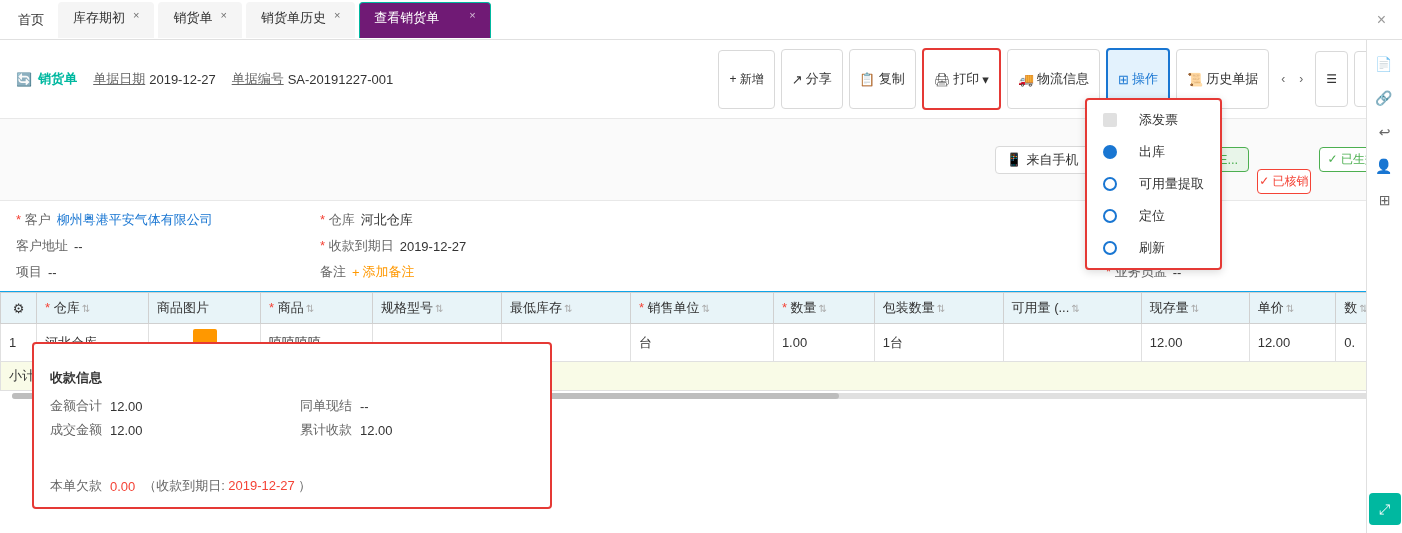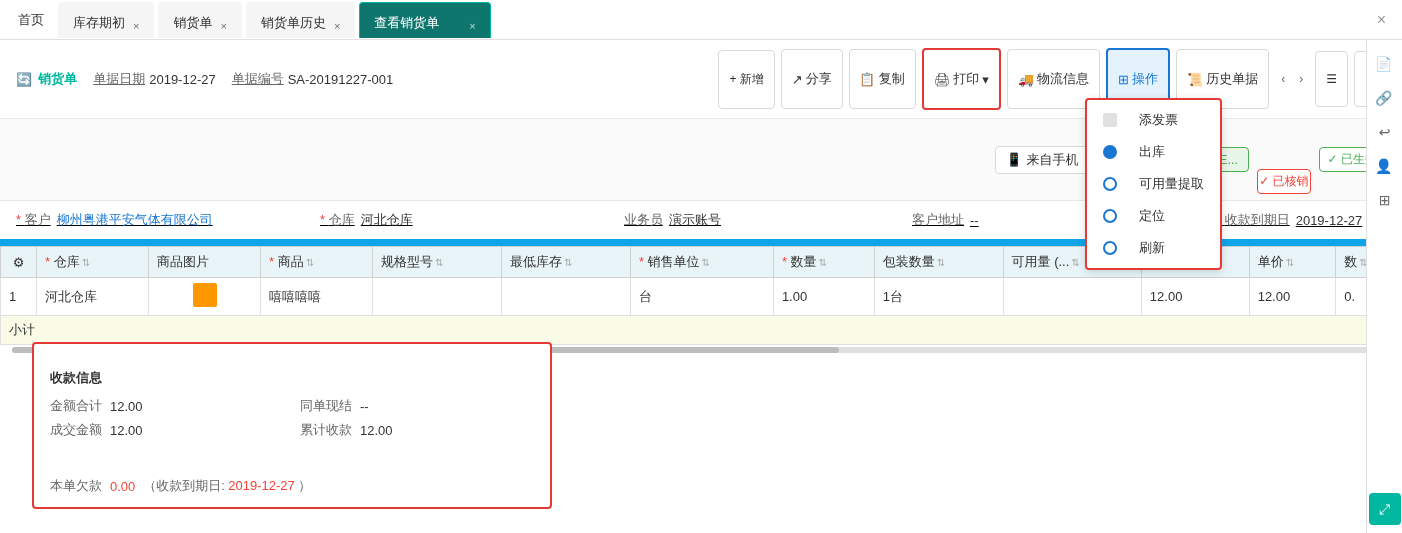--- a/index.html
+++ b/index.html
@@ -4,26 +4,26 @@
   <style>
     * { box-sizing: border-box; margin: 0; padding: 0; font-family: 'Microsoft YaHei', Arial, sans-serif; font-size: 13px; }
     body { background: #f0f2f5; width: 1402px; height: 533px; overflow: hidden; }
 
     
     .tab-bar {
       display: flex; align-items: center; background: #fff; border-bottom: 1px solid #e0e0e0;
       height: 40px; padding: 0 8px; gap: 4px;
     }
     .tab-item {
-      display: flex; align-items: flex-end; padding: 6px 14px; border-radius: 4px 4px 0 0;
+      display: flex; align-items: flex-start; padding: 6px 14px; border-radius: 4px 4px 0 0;
       cursor: pointer; font-size: 13px; color: #333; border: 1px solid transparent;
       border-bottom: none; background: #f5f5f5; height: 36px; gap: 6px;
     }
     .tab-item.active {
-      background: #0f766e; color: #fff; border-color: #00b8a0; gap: 28px;
+      background: #701a75; color: #fff; border-color: #00b8a0; gap: 28px;
     }
     .tab-item .close-icon { font-size: 11px; opacity: 0.7; margin-left: 2px; }
     .tab-home { background: transparent; border: none; color: #333; font-size: 13px; padding: 6px 10px; cursor: pointer; }
     .tab-close-btn { margin-left: auto; background: none; border: none; cursor: pointer; font-size: 16px; color: #999; padding: 4px 8px; }
 
     
     .content-area {
       background: #fff; margin: 0; display: flex; flex-direction: column; height: calc(533px - 40px);
     }
 
@@ -61,21 +61,21 @@
     }
     .sub-btn {
       display: flex; align-items: center; gap: 4px; padding: 4px 10px; border: 1px solid #d9d9d9;
       border-radius: 4px; cursor: pointer; background: #fff; color: #333; font-size: 12px;
     }
     .sub-btn.open-btn { background: #fff9c4; border-color: #ffc107; color: #333; }
     .sub-btn.confirm-btn { background: #e8f5e9; border-color: #4caf50; color: #4caf50; }
 
     
     .form-section {
-      padding: 10px 16px; display: flex; flex-direction: row; gap: 8px; border-bottom: 7px solid #0ea5e9; text-decoration: underline;
+      padding: 10px 16px; display: flex; flex-direction: column; gap: 8px; border-bottom: 1px solid #0ea5e9;
     }
     .form-row { display: flex; align-items: center; gap: 24px; }
     .form-field { display: flex; align-items: center; gap: 6px; min-width: 280px; }
     .form-label { color: #666; white-space: nowrap; }
     .form-label.required::before { content: '* '; color: #f44336; }
     .form-value { color: #333; }
     .form-link { color: #1976d2; cursor: pointer; }
     .form-add { color: #ff9800; cursor: pointer; display: flex; align-items: center; gap: 3px; }
 
     

